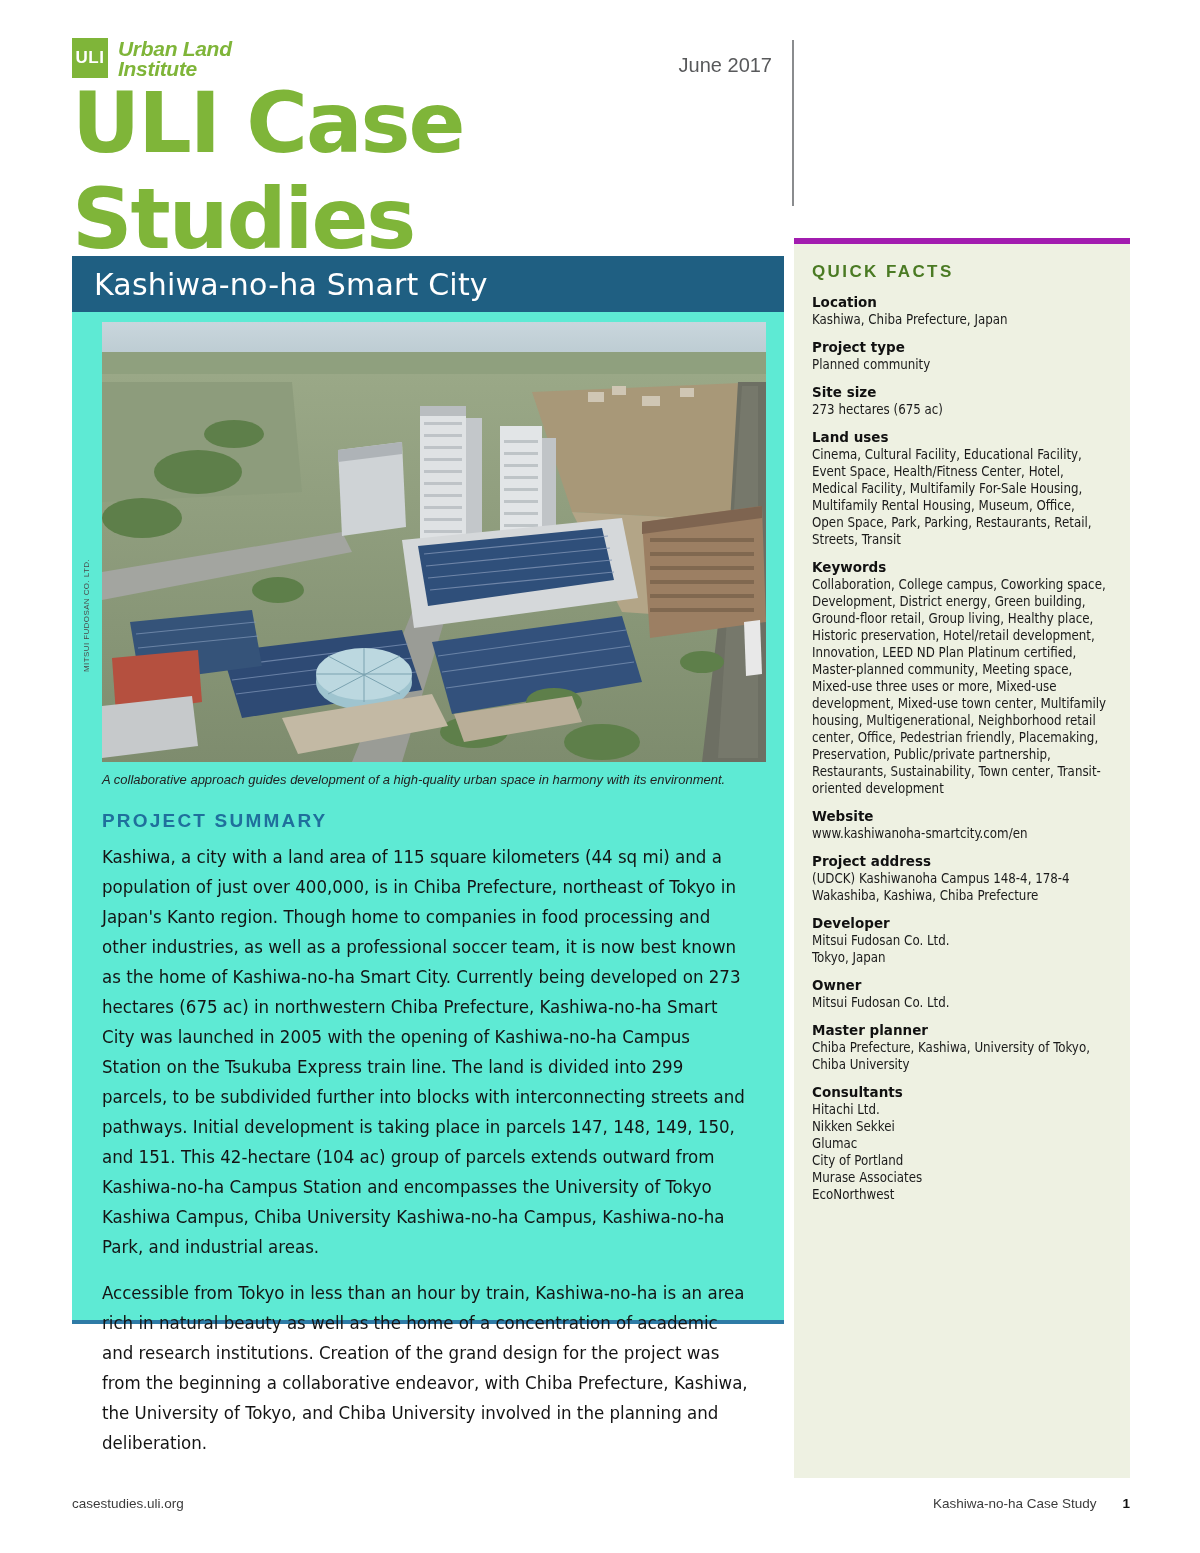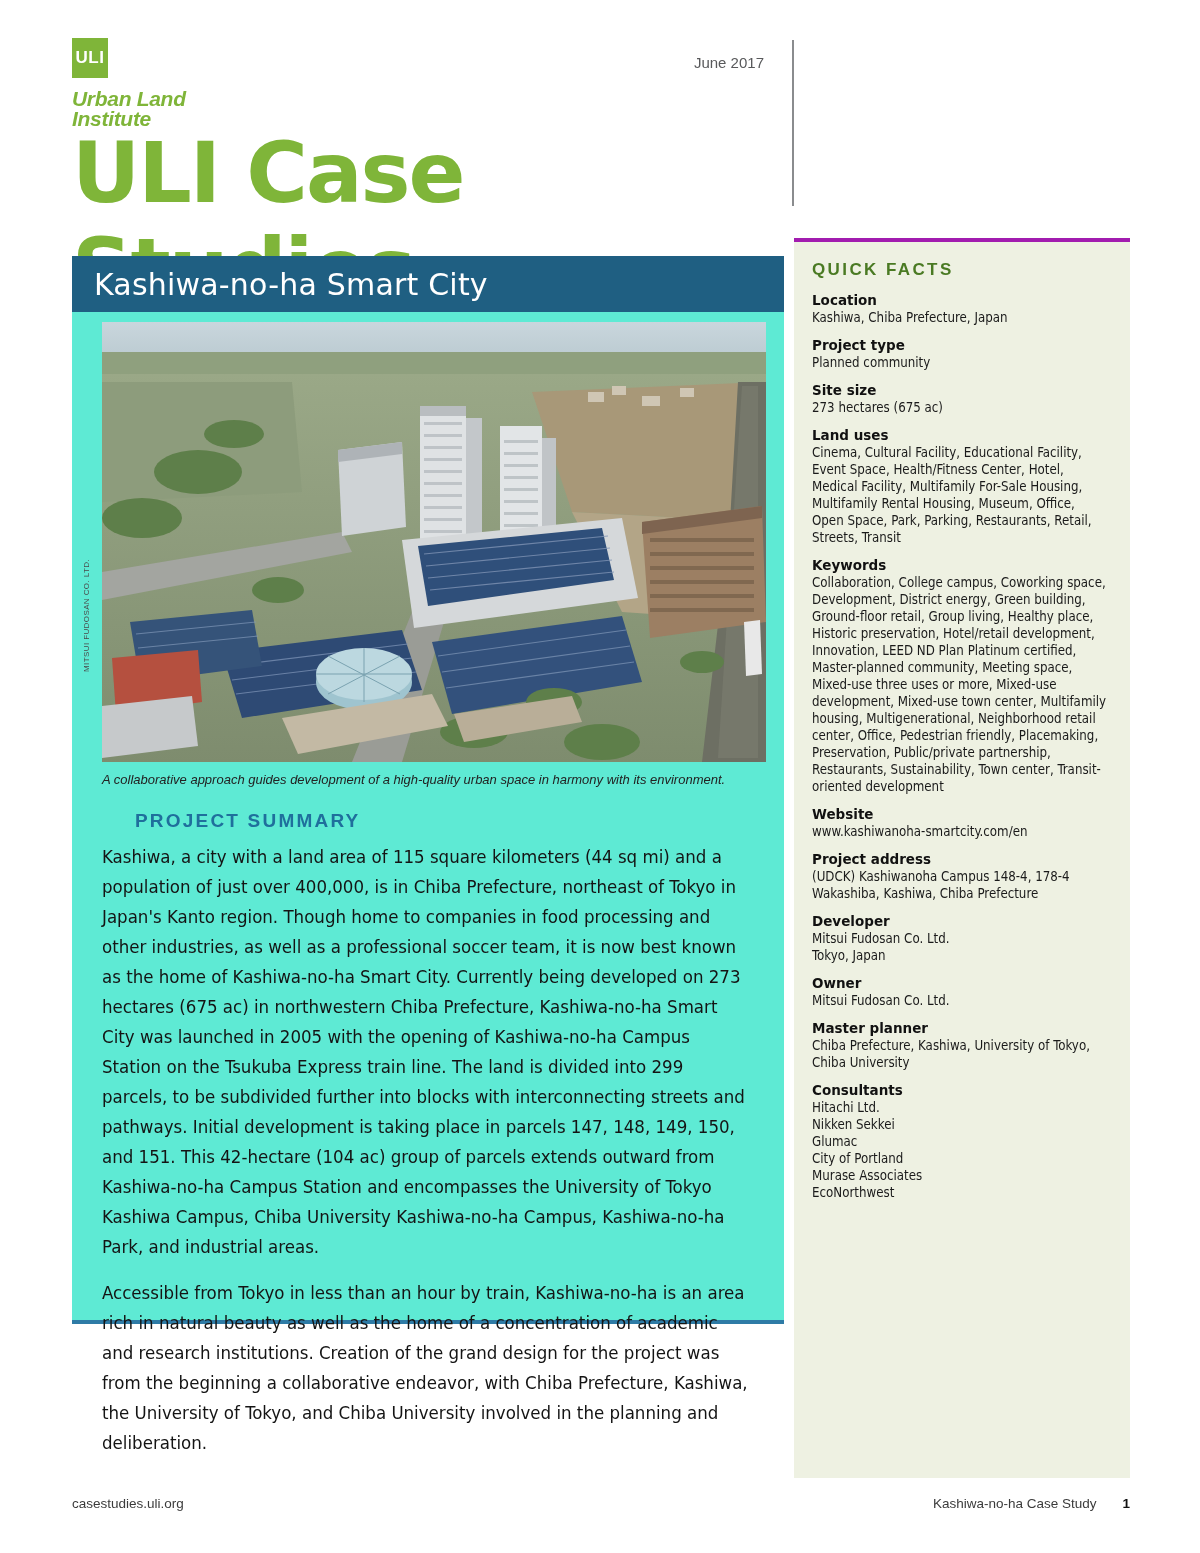--- a/index.html
+++ b/index.html
@@ -13,21 +13,21 @@
     overflow: hidden;
   }
 
   .page { position: relative; width: 1200px; height: 1553px; padding: 0; }
 
   
   .masthead {
     position: absolute;
     left: 72px; top: 38px; width: 720px; height: 168px;
   }
-  .logo-row { display: flex; align-items: flex-start; gap: 10px; position: relative; flex-direction: column; }
+  .logo-row { display: flex; align-items: flex-start; gap: 10px; position: relative; }
   .uli-mark {
     width: 36px; height: 40px;
     background: #7fb539;
     color: #ffffff;
     font-weight: bold;
     font-size: 17px;
     letter-spacing: 0.5px;
     display: flex; align-items: center; justify-content: center;
     font-family: "Liberation Sans", sans-serif;
   }
@@ -36,22 +36,22 @@
     font-weight: bold;
     font-size: 21px;
     line-height: 20px;
     letter-spacing: -0.3px;
     padding-top: 1px;
     font-style: italic;
   }
   .uli-name .l2 { display: block; }
   .issue-date {
     position: absolute;
-    right: 28px; top: 16px;
-    font-size: 15px;
+    right: 20px; top: 16px;
+    font-size: 20px;
     color: #58595b;
   }
   .case-studies-title {
     margin-top: -4px;
     font-size: 84px;
     line-height: 96px;
     font-weight: bold;
     color: #7fb539;
     letter-spacing: -2px;
     font-family: "DejaVu Sans", sans-serif;
@@ -112,41 +112,40 @@
     color: #222;
     line-height: 16px;
   }
 
   .section-head {
     padding: 22px 30px 0 30px;
     color: #1f6f9c;
     font-size: 19px;
     font-weight: bold;
     letter-spacing: 2.2px;
-    margin-left: 33px;
   }
   .body-text { padding: 10px 34px 0 30px; }
   .body-text p {
     margin: 0 0 16px 0;
     font-size: 18.5px;
     line-height: 30px;
     color: #141414;
     font-family: "DejaVu Sans", sans-serif;
     font-stretch: condensed;
     text-align: left;
   }
 
   
   .right-col {
     position: absolute;
     left: 794px; top: 238px;
     width: 336px;
     height: 1240px;
     background: #eef1e2;
-    border-top: 4px solid #a21caf;
+    border-top: 6px solid #a21caf;
     padding: 16px 22px 10px 18px;
   }
   .qf-title {
     color: #4a7a23;
     font-size: 17px;
     font-weight: bold;
     letter-spacing: 2.4px;
     margin: 2px 0 12px 0;
   }
   .qf-item { margin-bottom: 11px; }

